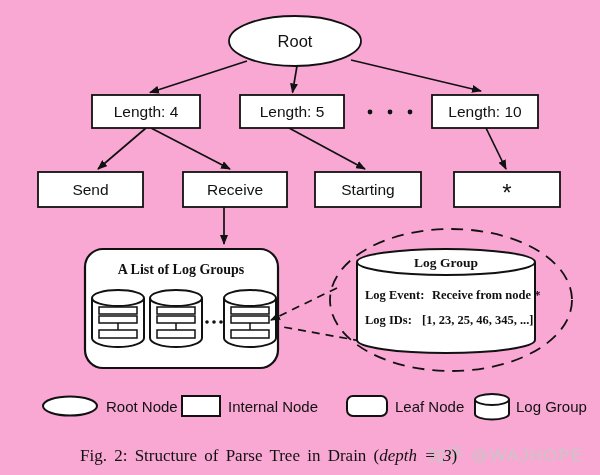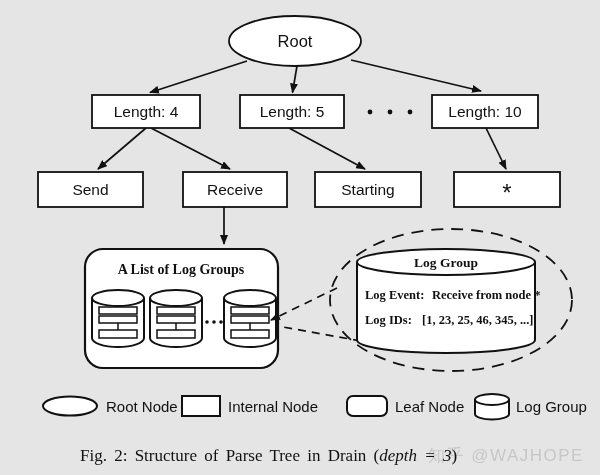--- a/index.html
+++ b/index.html
@@ -1,16 +1,16 @@
 <!DOCTYPE html>
 <html><head>
 <meta charset="utf-8">
 <style>
   html,body{margin:0;padding:0;background:#fff;}
-  #canvas{position:relative;width:600px;height:475px;background:#e5e5e5;overflow:hidden;}
+  #canvas{position:relative;width:600px;height:475px;background:#f9a8d4;overflow:hidden;}
   svg{display:block;}
   text{fill:#111;}
   .sans{font-family:"Liberation Sans",sans-serif;}
   .serif{font-family:"Liberation Serif",serif;}
   .node-label{font-size:15.5px;}
   .root-label{font-size:16.5px;}
   .star-label{font-size:24px;}
   .list-title{font-size:14px;font-weight:bold;}
   .bubble-title{font-size:13.5px;font-weight:bold;}
   .bubble-line{font-size:12.5px;font-weight:bold;}

